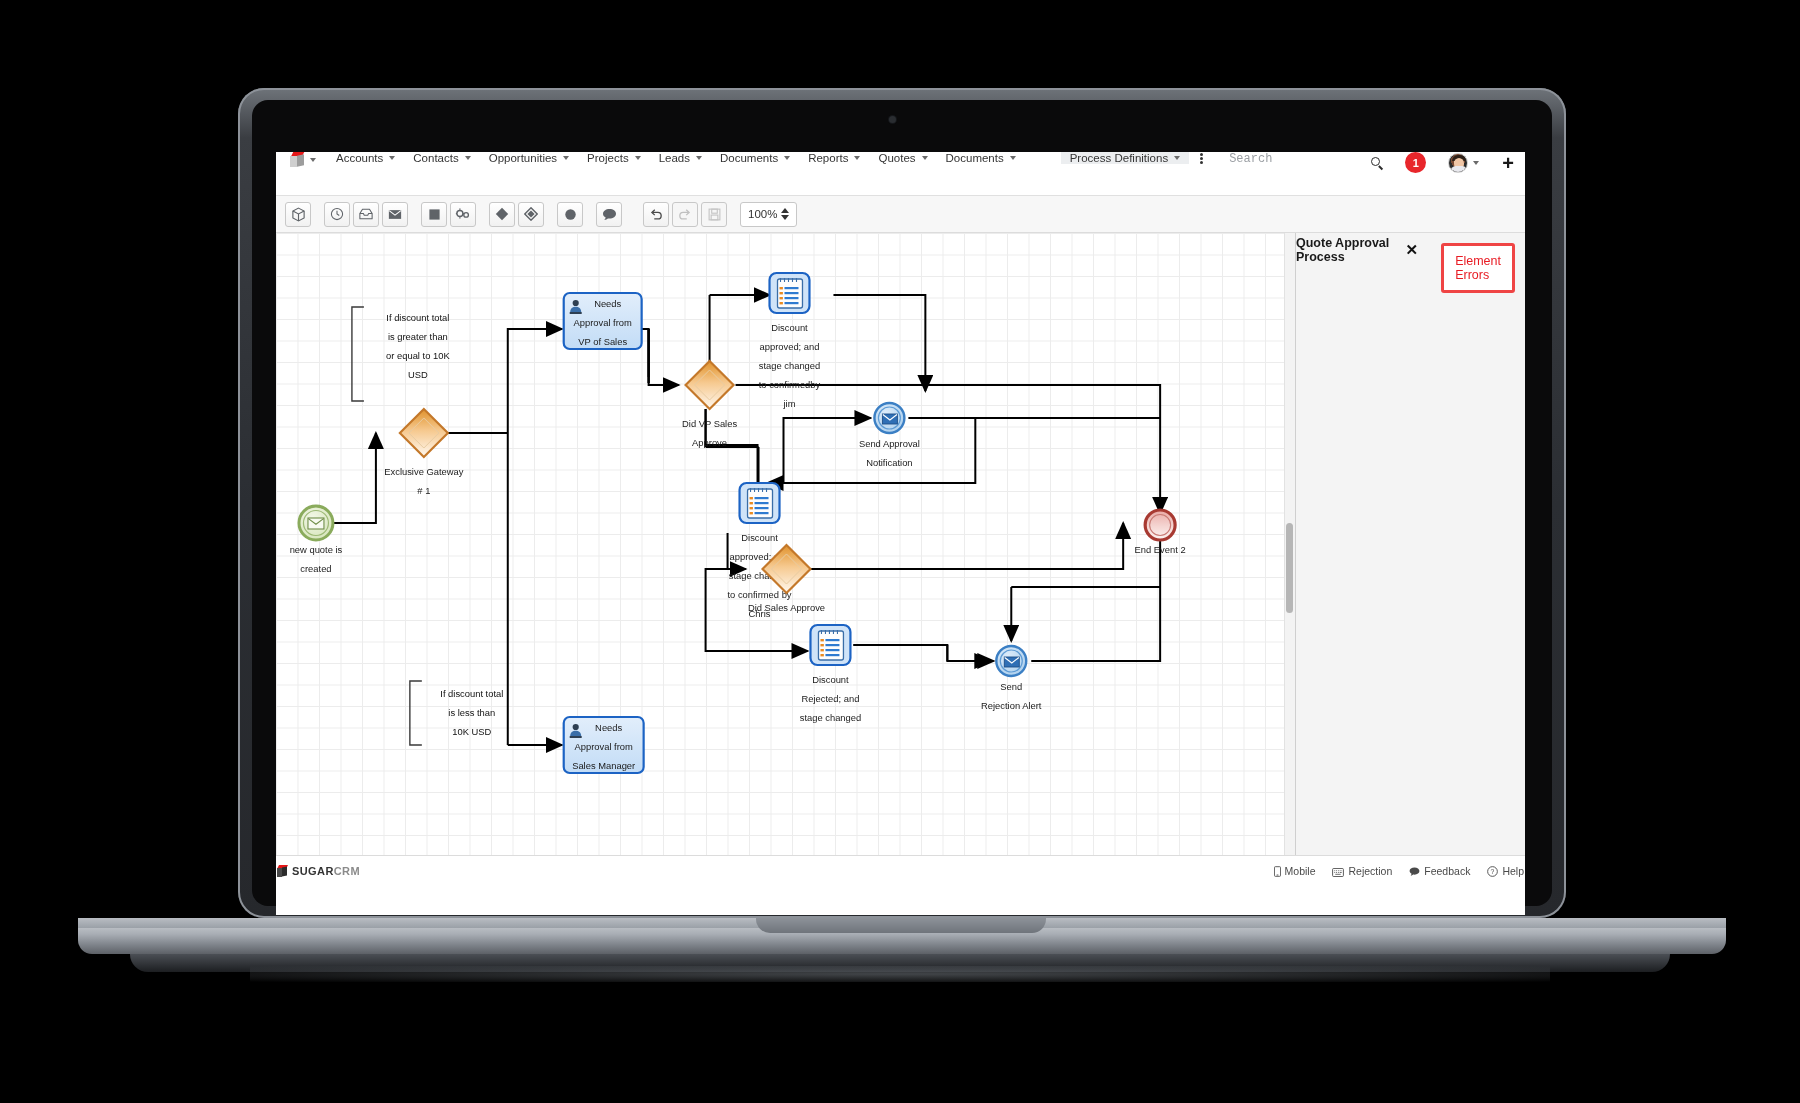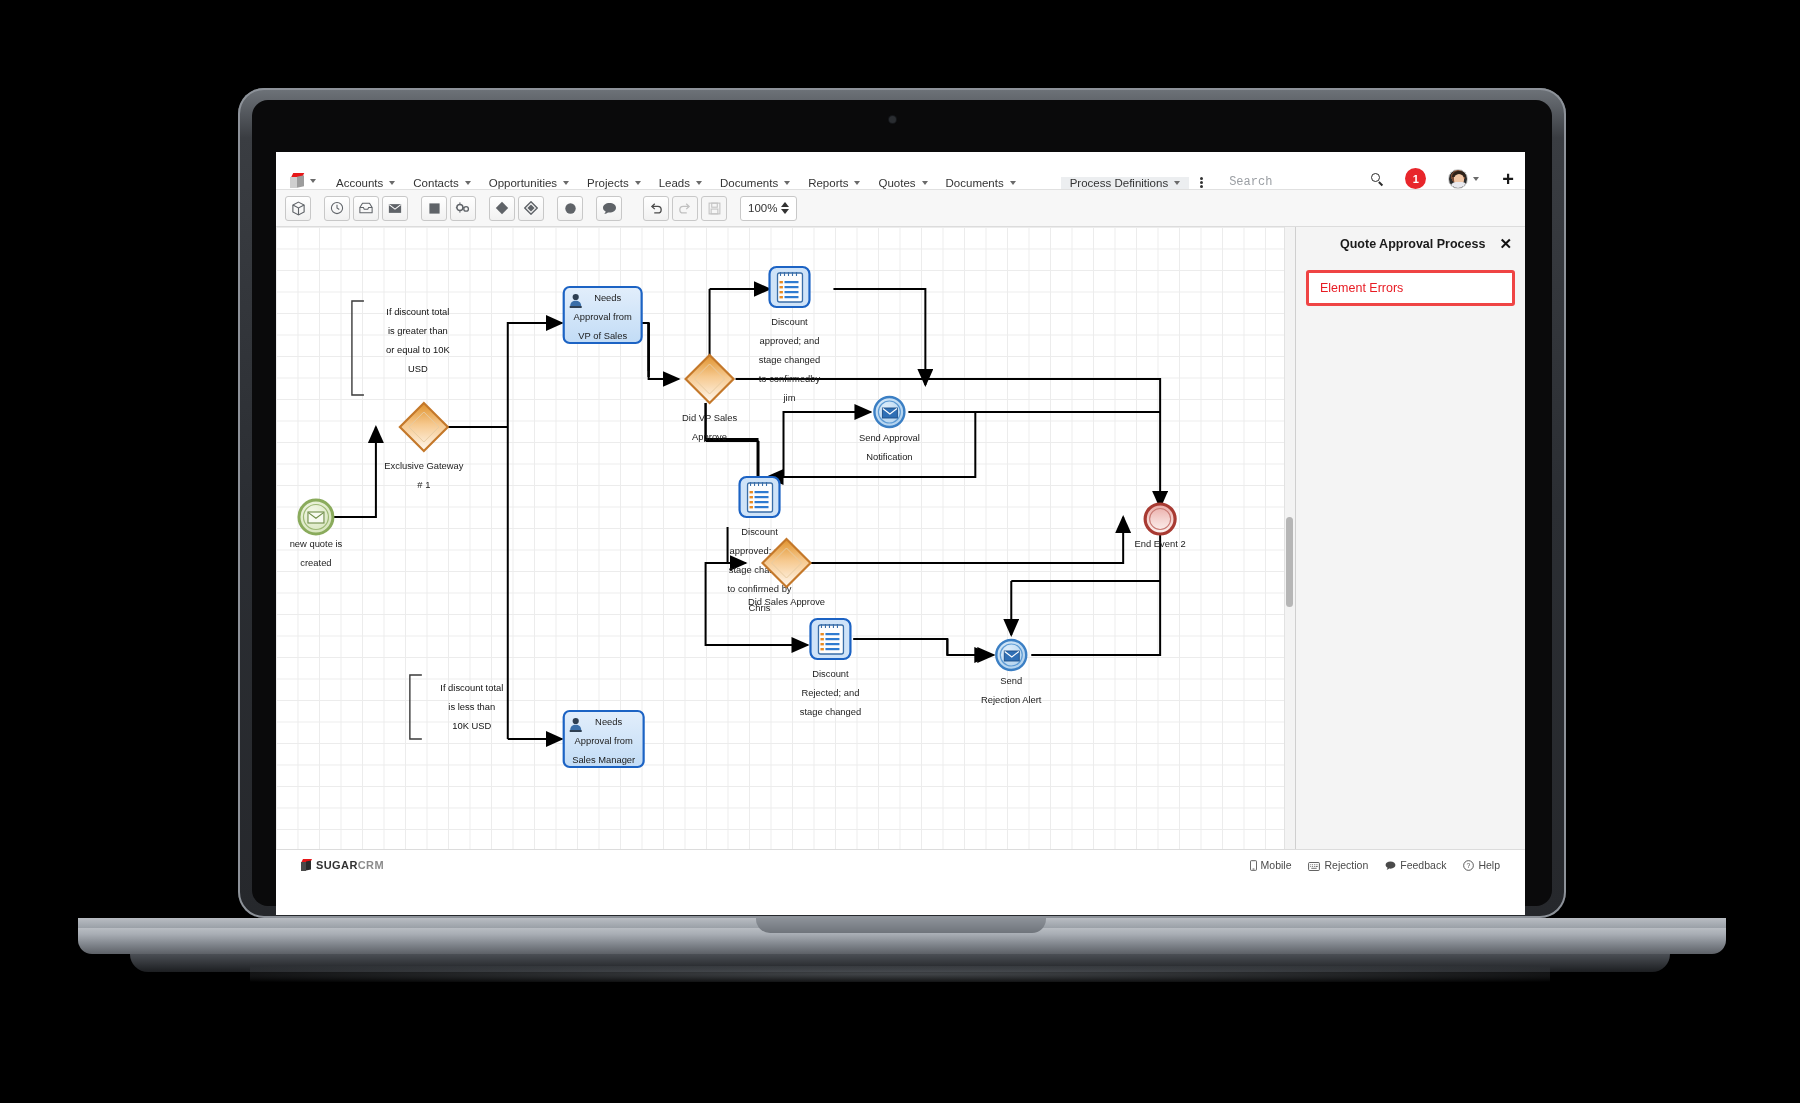--- a/index.html
+++ b/index.html
@@ -62,23 +62,23 @@
     filter: blur(0.4px);
   }
   .foot-reflect {
     position: absolute; left: 250px; top: 966px;
     width: 1300px; height: 16px;
     background: radial-gradient(ellipse at center, rgba(120,126,133,.55), rgba(0,0,0,0));
   }
 
   
   .navbar {
-    position: relative; height: 38px; width: 100%;
+    position: relative; height: 44px; width: 100%;
     background: #fff; border-bottom: 1px solid #e0e0e0;
-    display: flex; align-items: flex-end;
+    display: flex; align-items: flex-start;
     font-size: 11.5px; color: #343434;
   }
   .brand {
     display: flex; align-items: center; gap: 5px;
     padding: 0 11px 0 14px;
   }
   .cube { position: relative; width: 15px; height: 16px; }
   .cube .top {
     position:absolute; left:2px; top:0; width:11px; height:5px;
     background:#e61718; transform: skewX(-26deg);
@@ -154,37 +154,37 @@
       linear-gradient(to right, #ececec 1px, transparent 1px),
       linear-gradient(to bottom, #ececec 1px, transparent 1px);
     background-size: 21.5px 21.5px;
     border-right:1px solid #cfcfcf;
   }
   .vscroll {
     position:absolute; right:2px; top:290px; width:7px; height:90px;
     background:#b6b6b6; border-radius:4px;
   }
   .rail { position:absolute; right:0; top:0; width:11px; height:100%; background:#f3f3f3; border-left:1px solid #e2e2e2;}
-  .sidepanel { width:229px; background:#f4f4f4; display:flex; flex-direction:column; }
+  .sidepanel { width:229px; background:#f4f4f4; display:flex; flex-direction:row; }
   .panel-head {
     height:33px; display:flex; align-items:center; justify-content:flex-end; gap:14px;
     padding-right:13px; background:#f4f4f4;
   }
   .panel-title { font-size:12.5px; font-weight:bold; color:#1a1a1a; }
   .panel-x { font-size:15px; color:#111; cursor:pointer; line-height:1; font-weight:bold;}
   .panel-body { flex:1; padding:10px; }
   .err-box {
     border:3px solid #ef4444; background:#fff; border-radius:3px;
     padding:8px 11px; color:#e81b23; font-size:12.5px;
   }
 
   
   .footer {
     height:31px; border-top:1px solid #dcdcdc; background:#fff;
-    display:flex; align-items:center; padding:0 25px; font-size:10.5px; color:#4a4a4a;
+    display:flex; align-items:center; padding:0 1px; font-size:10.5px; color:#4a4a4a;
   }
   .sugar-logo { display:flex; align-items:center; gap:4px; }
   .sl-cube { position:relative; width:11px; height:12px; }
   .sl-cube .t { position:absolute;left:1px;top:0;width:9px;height:4px;background:#e61718;transform:skewX(-26deg); }
   .sl-cube .l { position:absolute;left:0;top:3px;width:5px;height:9px;background:#4a4a4a; }
   .sl-cube .r { position:absolute;left:5px;top:2px;width:5px;height:9px;background:#2b2b2b;transform:skewY(-14deg); }
   .sl-text { font-weight:bold; letter-spacing:.4px; font-size:11px; color:#333; }
   .sl-text span { color:#8b8b8b; font-weight:bold; }
   .foot-right { margin-left:auto; display:flex; align-items:center; gap:17px; }
   .foot-item { display:flex; align-items:flex-end; gap:4px; cursor:pointer; }

